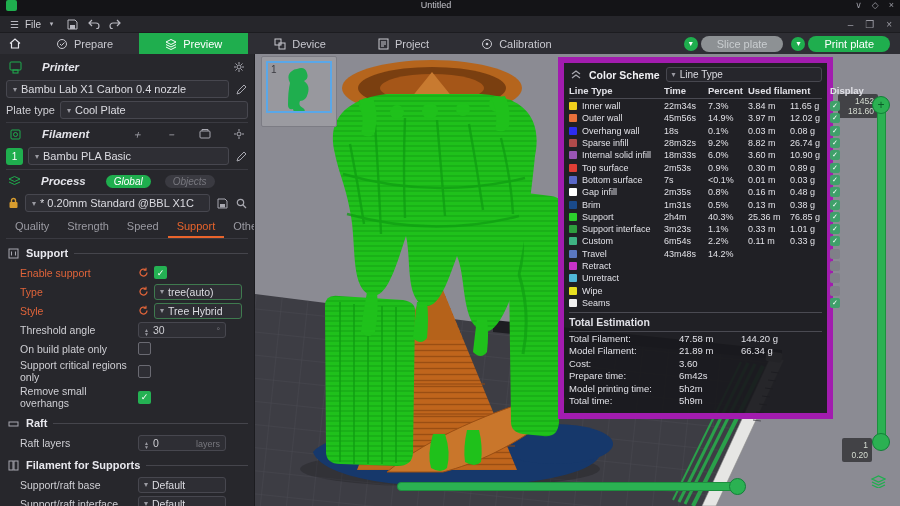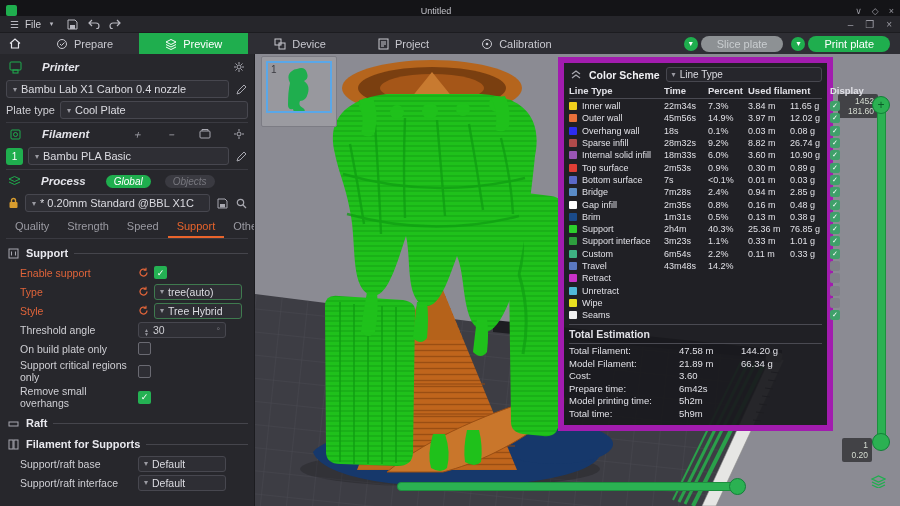--- a/index.html
+++ b/index.html
@@ -1,21 +1,21 @@
 <!DOCTYPE html>
 <html><head>
 <meta charset="utf-8">
 <style>
   * { margin:0; padding:0; box-sizing:border-box; }
   html,body { width:900px; height:506px; overflow:hidden; background:#1a1a1e;
     font-family:"Liberation Sans","DejaVu Sans",sans-serif; font-size:11px; color:#cfcfd4; }
   .app { position:relative; width:900px; height:506px; }
 
   
-  .titlebar { height:16px; background:#141417; display:flex; align-items:flex-end; padding:0 6px; gap:6px; }
+  .titlebar { height:16px; background:#141417; display:flex; align-items:flex-start; padding:0 6px; gap:6px; }
   .appicon { width:11px; height:11px; background:#1fae4e; border-radius:2px; flex:0 0 auto; }
   .tb-title { flex:1; text-align:center; font-size:9px; color:#c2c2c8; }
   .winctl { display:flex; gap:10px; font-size:9px; color:#9a9aa2; }
   .menubar { height:17px; background:#26262b; display:flex; align-items:center; padding:0 8px; gap:8px; border-bottom:1px solid #1c1c20; }
   .mitem { display:flex; align-items:center; gap:4px; color:#d0d0d6; font-size:10px; }
   .mico { width:13px; height:13px; display:inline-flex; align-items:center; justify-content:center; color:#b8b8c0; }
   .menubar .right { margin-left:auto; display:flex; gap:12px; color:#9a9aa2; font-size:10px; }
   .tabbar { height:21px; background:#2e2e34; display:flex; align-items:stretch; }
   .home-tab { width:30px; display:flex; align-items:center; justify-content:center; color:#e8e8ee; }
   .tab { display:flex; align-items:center; gap:6px; padding:0 26px; color:#c9c9d0; font-size:11px; }
@@ -411,20 +411,30 @@
 
       <div class="group-head">
         <span class="sico">
           <svg width="11" height="11" viewBox="0 0 11 11">
               <rect x="1" y="4" width="9" height="4" fill="none" stroke="currentColor"></rect>
             </svg>
         </span>
         <span class="group-title">Raft</span>
         <span class="line"></span>
       </div>
+      <div class="set-row">
+        <span class="lbl">Raft layers</span>
+        <span class="ctrl">
+          <span class="spin">
+            <span class="arrows">▲<br>▼</span>
+            <span>0</span>
+            <span class="unit">layers</span>
+          </span>
+        </span>
+      </div>
 
       <div class="group-head">
         <span class="sico">
           <svg width="11" height="11" viewBox="0 0 11 11">
               <rect x="1" y="1" width="4" height="9" fill="none" stroke="currentColor"></rect>
               <rect x="6" y="1" width="4" height="9" fill="none" stroke="currentColor"></rect>
             </svg>
         </span>
         <span class="group-title">Filament for Supports</span>
         <span class="line"></span>
@@ -620,29 +630,20 @@
             <div class="lt-row">
               <span class="sw" style="background: rgb(90, 104, 200);"></span>
               <span>Bottom surface</span>
               <span>7s</span>
               <span>&lt;0.1%</span>
               <span>0.01 m</span>
               <span>0.03 g</span>
               <span class="cb2 on">✓</span>
             </div>
             <div class="lt-row">
-              <span class="sw" style="background: rgb(90, 140, 200);"></span>
-              <span>Bridge</span>
-              <span>7m28s</span>
-              <span>2.4%</span>
-              <span>0.94 m</span>
-              <span>2.85 g</span>
-              <span class="cb2 on">✓</span>
-            </div>
-            <div class="lt-row">
               <span class="sw" style="background: rgb(255, 255, 255);"></span>
               <span>Gap infill</span>
               <span>2m35s</span>
               <span>0.8%</span>
               <span>0.16 m</span>
               <span>0.48 g</span>
               <span class="cb2 on">✓</span>
             </div>
             <div class="lt-row">
               <span class="sw" style="background: rgb(26, 74, 138);"></span>

